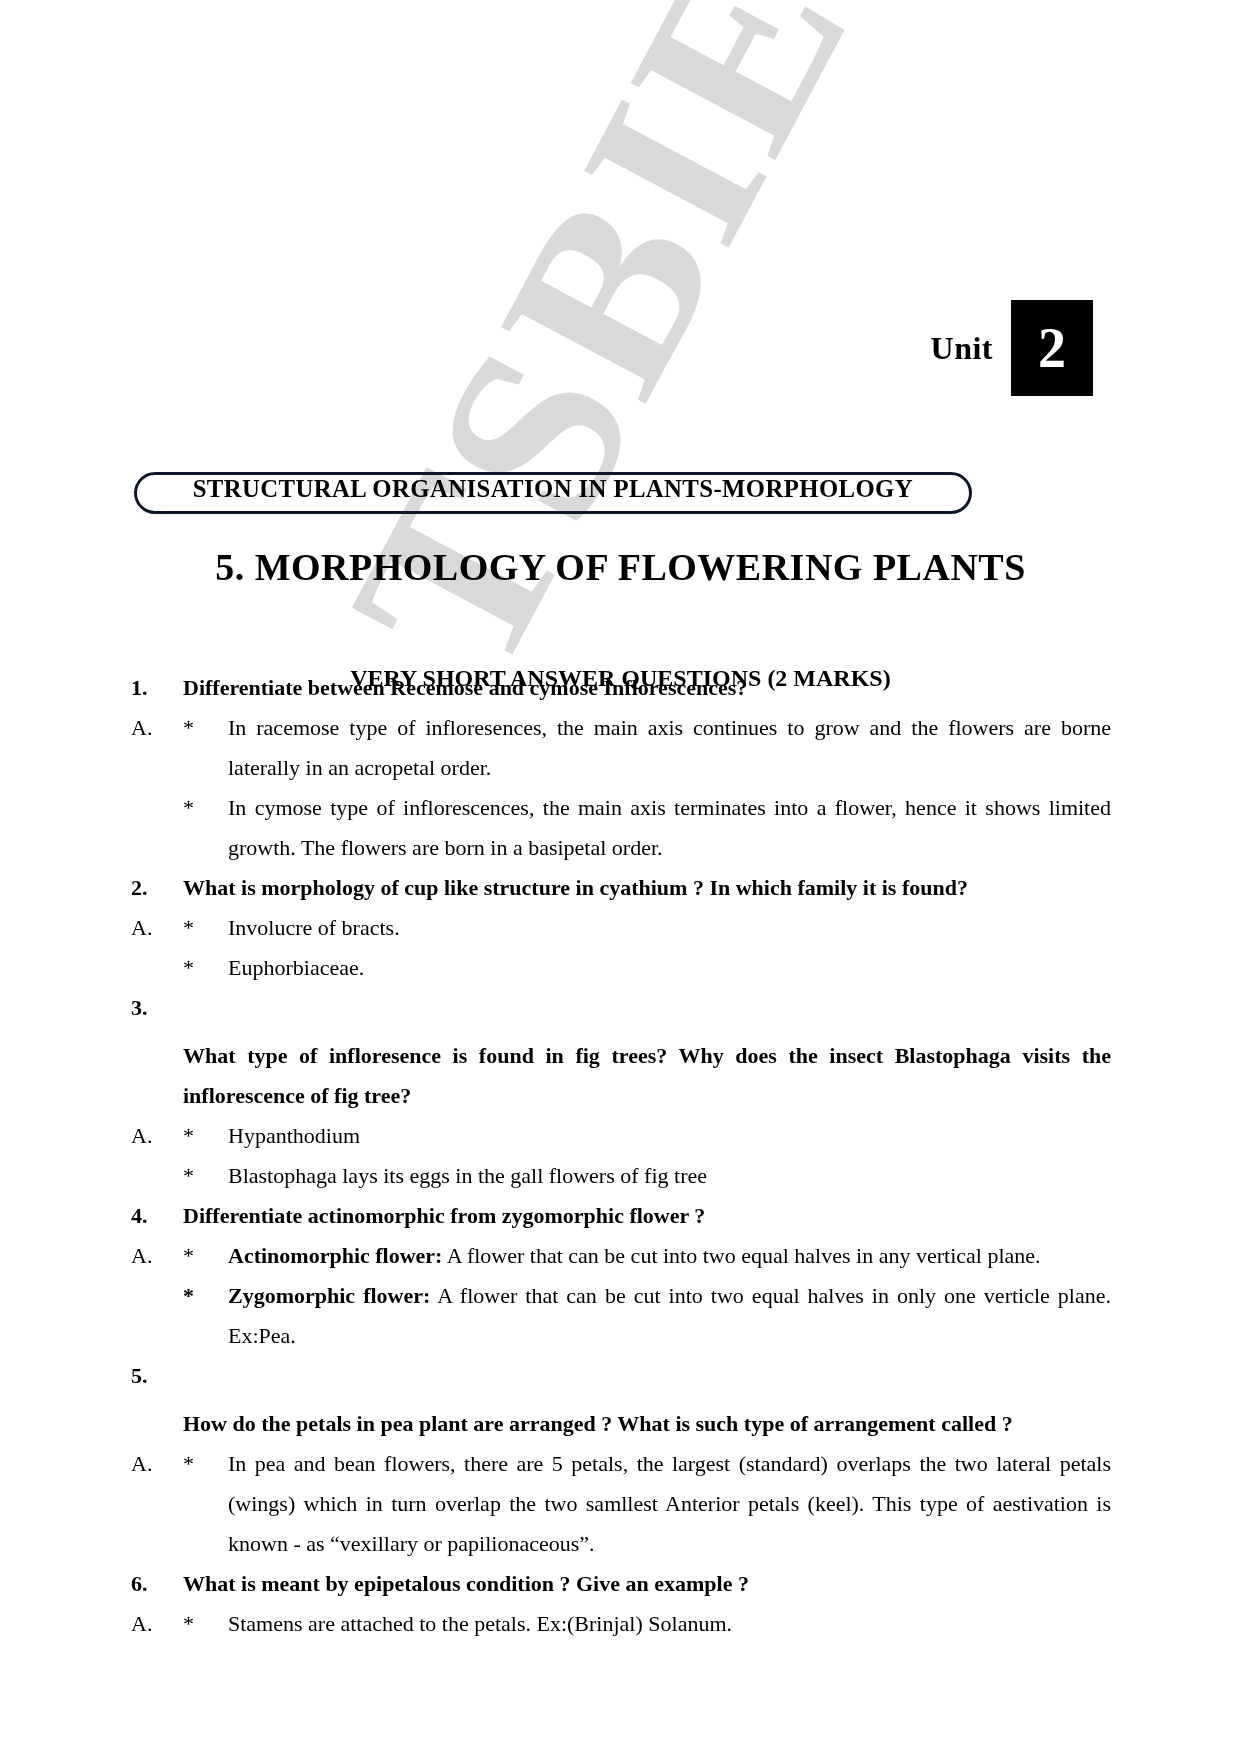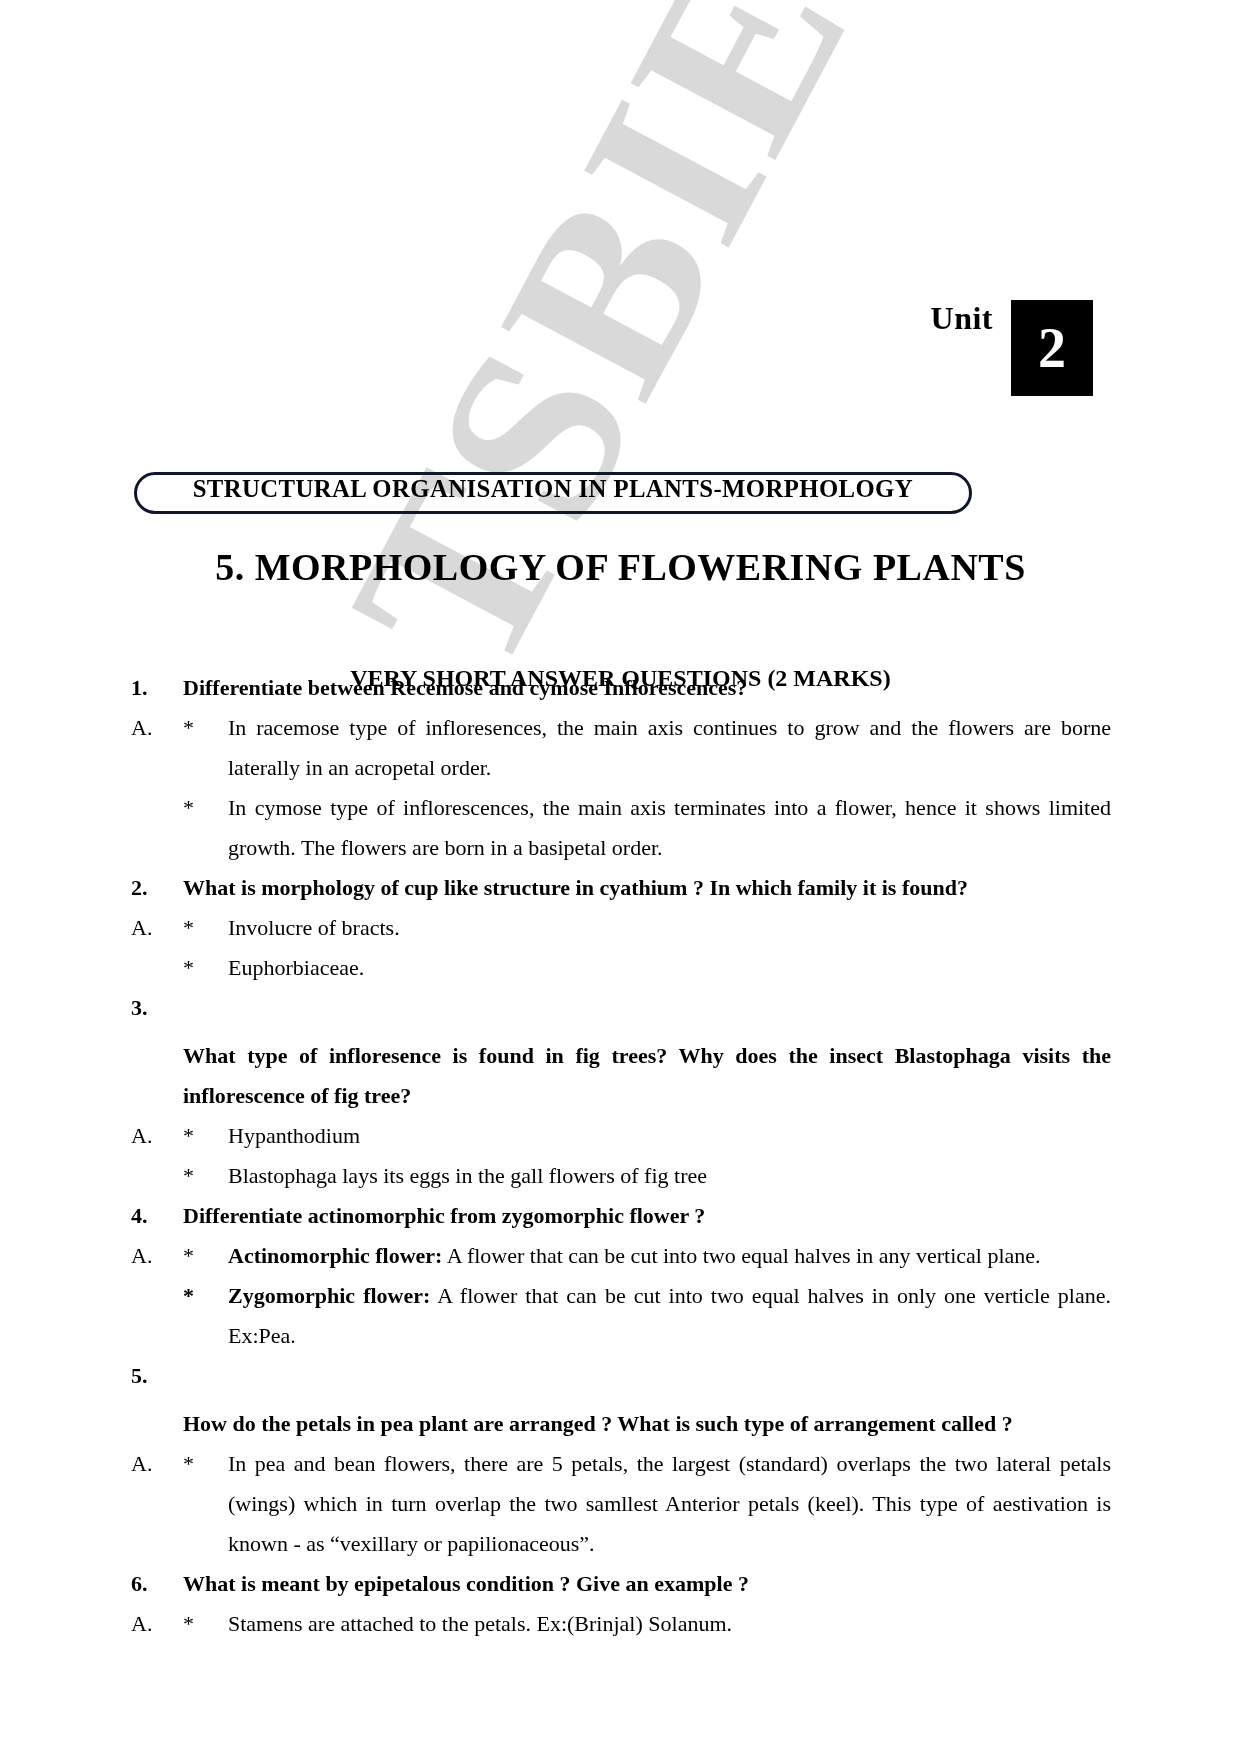--- a/index.html
+++ b/index.html
@@ -49,20 +49,21 @@
     width: 1241px;
     height: 1754px;
   }
 
   
   .unit-block {
     position: absolute;
     right: 148px;
     top: 300px;
     display: flex;
+    align-items: center;
     gap: 18px;
   }
   .unit-word {
     font-size: 32px;
     font-weight: 700;
     letter-spacing: 0.5px;
   }
   .unit-box {
     width: 82px;
     height: 96px;

